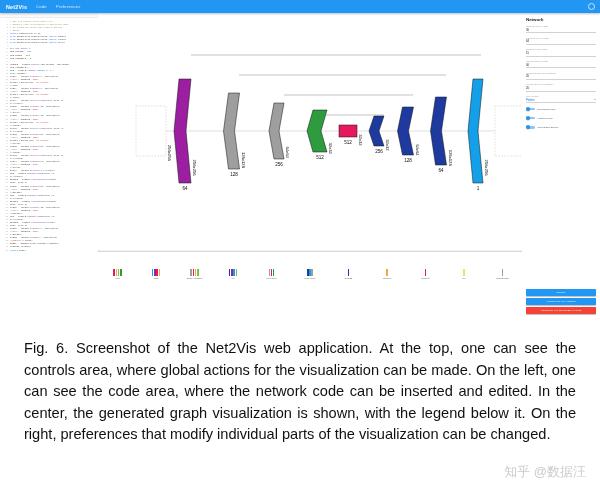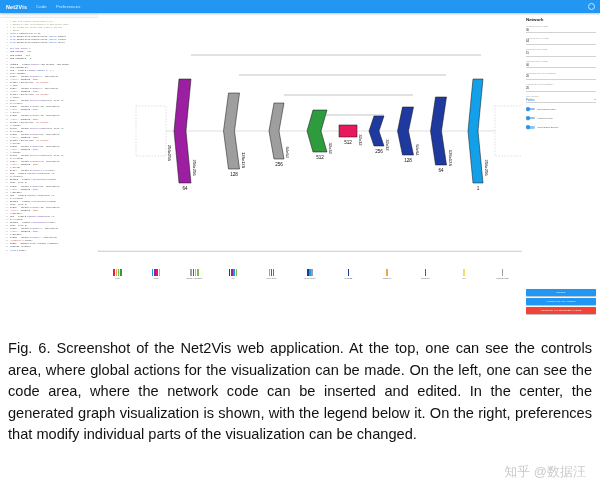--- a/index.html
+++ b/index.html
@@ -65,21 +65,21 @@
             box-shadow:0 .4px .8px rgba(0,0,0,.35);}
   .tglab{font-size:2.3px;color:#5a5a5a;margin-left:2.4px;}
   .btnstack{position:absolute;left:4px;bottom:14px;width:70px;}
   .pbtn{display:block;width:100%;height:6.6px;line-height:6.6px;text-align:center;color:#fff;
         font-size:2.3px;border-radius:.8px;margin-bottom:2.4px;letter-spacing:.1px;
         box-shadow:0 .4px .8px rgba(0,0,0,.25);}
   .pbtn.blue{background:#2196f3;}
   .pbtn.red{background:#f44336;}
 
   
-  .caption{position:absolute;left:0;top:338px;width:600px;padding:0 8px;box-sizing:border-box;
+  .caption{position:absolute;left:0;top:338px;width:600px;padding:0 24px;box-sizing:border-box;
            font-family:"Liberation Sans",sans-serif;font-size:14.6px;line-height:21.5px;
            color:#111;text-align:justify;}
   .wm{position:absolute;right:14px;bottom:4px;font-size:13px;color:#b9b9b9;opacity:.75;}
 
   .svgwrap{position:absolute;left:0;top:0;}
 </style>
 </head>
 <body>
 
 <div class="screenshot">

